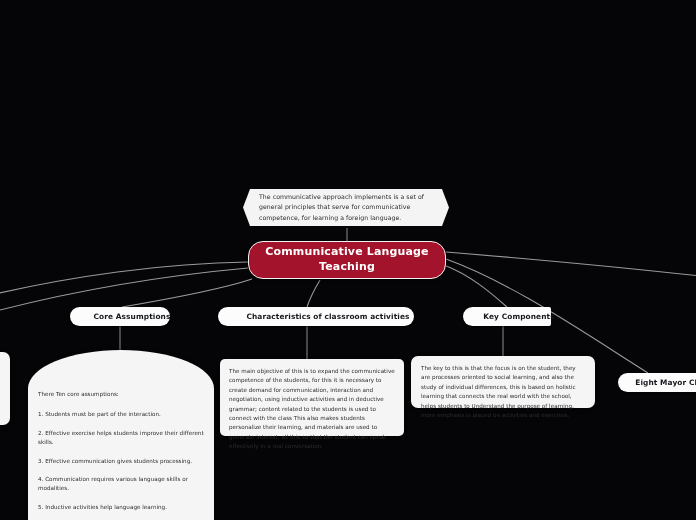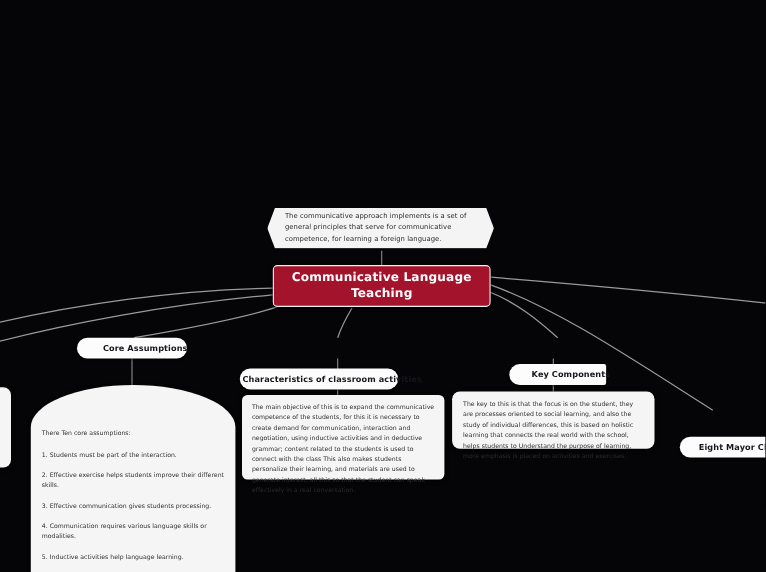--- a/index.html
+++ b/index.html
@@ -34,21 +34,21 @@
 
   
   .root-node {
     position: absolute;
     left: 248px;
     top: 241px;
     width: 198px;
     height: 38px;
     background: #a3132c;
     border: 1.5px solid #f2f2f2;
-    border-radius: 4px;
+    border-radius: 15px;
     box-sizing: border-box;
     display: flex;
     align-items: center;
     justify-content: center;
     text-align: center;
     color: #ffffff;
     font-size: 11px;
     font-weight: bold;
     line-height: 1.35;
     letter-spacing: 0.15px;
@@ -88,24 +88,24 @@
     align-items: center;
     justify-content: center;
     color: #15171c;
     font-size: 7.4px;
     font-weight: bold;
     letter-spacing: 0.1px;
     box-shadow: 0 1px 2px rgba(0,0,0,0.6);
     white-space: nowrap;
     padding-left: 24px;
   }
-  .pill.sq-right { border-top-right-radius: 2px; border-bottom-right-radius: 2px; margin-top: 24px; }
+  .pill.sq-right { border-top-right-radius: 2px; border-bottom-right-radius: 2px; }
 
   #pill-core   { left: 70px;  top: 307px; width: 100px; }
-  #pill-char   { left: 218px; top: 307px; width: 144px; margin-top: 28px; }
+  #pill-char   { left: 218px; top: 307px; width: 196px; }
   #pill-key    { left: 463px; top: 307px; width: 88px;  }
   #pill-eight  { left: 618px; top: 373px; width: 96px;  }
 
   
   .panel {
     position: absolute;
     background: #f5f5f5;
     box-sizing: border-box;
     box-shadow: 0 1px 4px rgba(0,0,0,0.7);
   }

